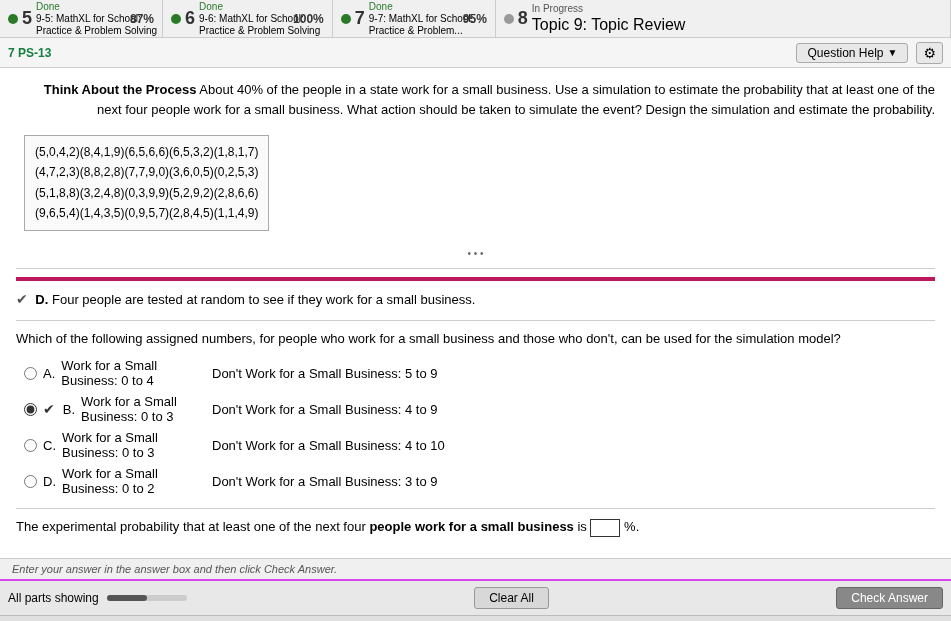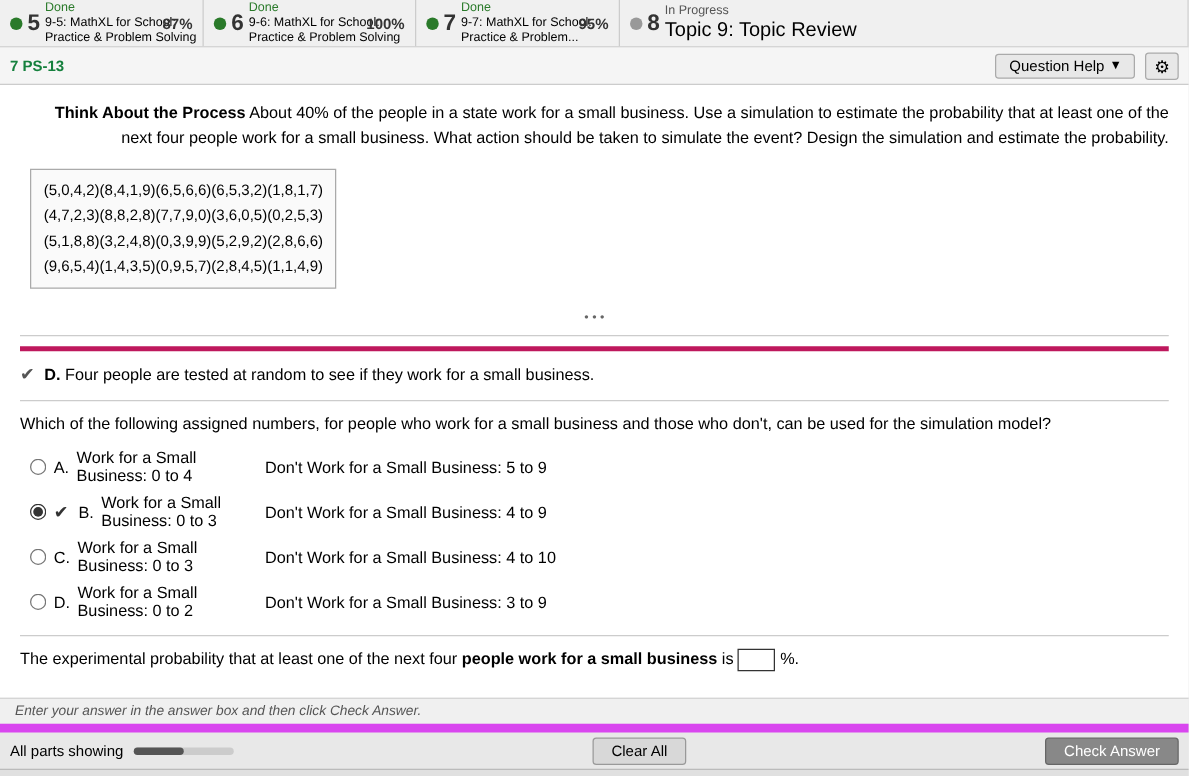--- a/index.html
+++ b/index.html
@@ -141,21 +141,21 @@
       border-top: 1px solid #ccc;
       padding: 4px 12px;
       font-size: 11px;
       color: #555;
       font-style: italic;
     }
     .bottom-bar {
       display: flex;
       align-items: center;
       background: #e8e8e8;
-      border-top: 7px solid #d946ef;
+      border-top: 2px solid #d946ef;
       padding: 4px 8px;
       justify-content: space-between;
       height: 36px;
     }
     .bottom-left { display: flex; align-items: center; gap: 8px; font-size: 12px; }
     .bottom-center { display: flex; gap: 8px; justify-content: center; }
     .bottom-right { display: flex; gap: 6px; align-items: center; }
     .btn-clear {
       background: #d8d8d8;
       border: 1px solid #999;

